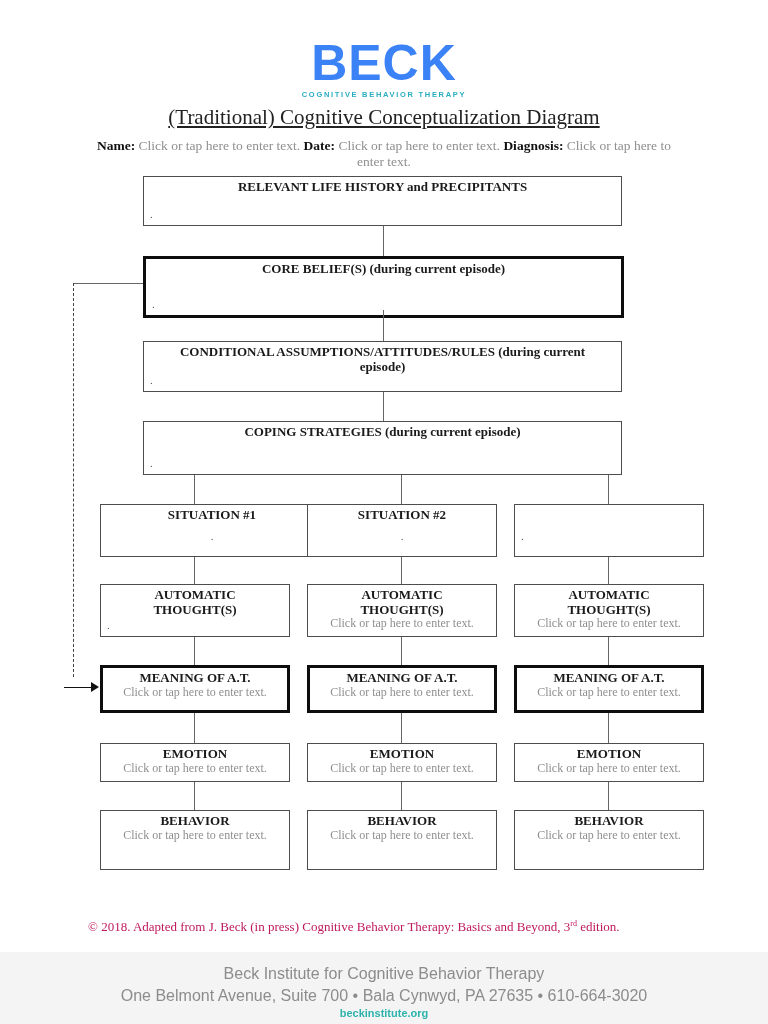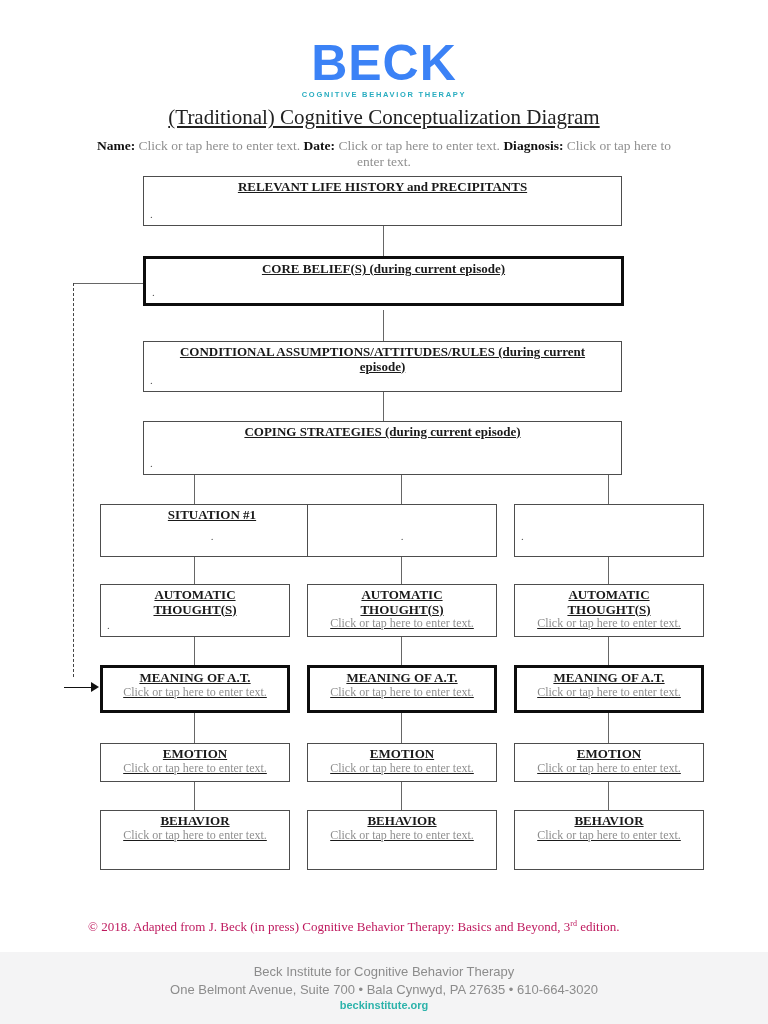--- a/index.html
+++ b/index.html
@@ -13,39 +13,39 @@
   .tagline{font-family:"Liberation Sans", sans-serif;font-weight:bold;font-size:7.5px;
            letter-spacing:1.7px;color:#29adc0;margin-top:4px;}
   .doc-title{position:absolute;top:105px;left:0;width:768px;text-align:center;
              font-size:21px;text-decoration:underline;color:#222;}
   .fields{position:absolute;top:138px;left:84px;width:600px;text-align:center;
           font-size:13.5px;line-height:1.22;}
   .flabel{font-weight:bold;color:#111;}
   .ph-inline{color:#8f8f8f;}
 
   
-  .box{position:absolute;background:#fff;border:1px solid #4d4d4d;text-align:center;box-sizing:border-box;text-decoration:underline;}
+  .box{position:absolute;background:#fff;border:1px solid #4d4d4d;text-align:center;box-sizing:border-box;}
   .box.thick{border:3px solid #0d0d0d;}
   .bt{font-weight:bold;font-size:13px;line-height:1.12;padding-top:3px;}
   .ph{color:#8f8f8f;font-size:12px;line-height:1.15;white-space:nowrap;}
   .dot{position:absolute;left:6px;bottom:5px;font-size:11px;color:#555;line-height:1;}
   .dot.center{left:0;right:0;text-align:center;}
   .vline{position:absolute;width:1px;background:#666;}
   .hline{position:absolute;height:1px;background:#666;}
   .dashline{position:absolute;left:73px;top:283px;height:394px;width:0;border-left:1px dashed #444;}
   .arrow-line{position:absolute;left:64px;top:687px;width:28px;height:1px;background:#111;}
   .arrow-head{position:absolute;left:91px;top:682px;width:0;height:0;
               border-left:8px solid #111;border-top:5px solid transparent;border-bottom:5px solid transparent;}
 
   
   .copyright{position:absolute;left:88px;top:919px;font-size:13px;color:#be185d;}
   .copyright sup{font-size:8px;}
   .bottom-bar{position:absolute;left:0;top:952px;width:768px;height:72px;background:#f4f4f5;
               text-align:center;font-family:"Liberation Sans", sans-serif;box-sizing:border-box;padding-top:11px;}
-  .org,.addr{font-size:13px;color:#8c8c8c;line-height:1.35;}
+  .org,.addr{font-size:16px;color:#8c8c8c;line-height:1.35;}
   .site{font-size:11px;color:#2db3ab;font-weight:bold;margin-top:1px;cursor:pointer;}
 </style>
 </head>
 <body>
 
 <div class="page">
 
   <div class="logo-wrap">
     <div class="brand">BECK</div>
     <div class="tagline">COGNITIVE BEHAVIOR THERAPY</div>
@@ -66,21 +66,21 @@
   <div class="dashline"></div>
   <div class="arrow-line"></div>
   <div class="arrow-head"></div>
 
   <div class="box" style="left:143px;top:176px;width:479px;height:50px;">
     <div class="bt">RELEVANT LIFE HISTORY and PRECIPITANTS</div>
     <div class="dot">.</div>
   </div>
   <div class="vline" style="left:383px;top:226px;height:30px;"></div>
 
-  <div class="box thick" style="left:143px;top:256px;width:481px;height:50px;">
+  <div class="box thick" style="left:143px;top:256px;width:481px;height:62px;">
     <div class="bt">CORE BELIEF(S) (during current episode)</div>
     <div class="dot">.</div>
   </div>
   <div class="vline" style="left:383px;top:310px;height:31px;"></div>
 
   <div class="box" style="left:143px;top:341px;width:479px;height:51px;">
     <div class="bt">
       <span>CONDITIONAL ASSUMPTIONS/ATTITUDES/RULES (during current</span><br>
       <span>episode)</span>
     </div>
@@ -123,20 +123,21 @@
     <div class="ph">Click or tap here to enter text.</div>
   </div>
   <div class="vline" style="left:194px;top:782px;height:28px;"></div>
 
   <div class="box" style="left:100px;top:810px;width:190px;height:60px;">
     <div class="bt">BEHAVIOR</div>
     <div class="ph">Click or tap here to enter text.</div>
   </div>
 
   <div class="box" style="left:307px;top:504px;width:190px;height:53px;">
+    <div class="bt">SITUATION #2</div>
     <div class="dot center" style="bottom:14px;">.</div>
   </div>
   <div class="vline" style="left:401px;top:557px;height:27px;"></div>
 
   <div class="box" style="left:307px;top:584px;width:190px;height:53px;">
     <div class="bt">
       <span>AUTOMATIC</span><br>
       <span>THOUGHT(S)</span>
     </div>
     <div class="ph">Click or tap here to enter text.</div>

